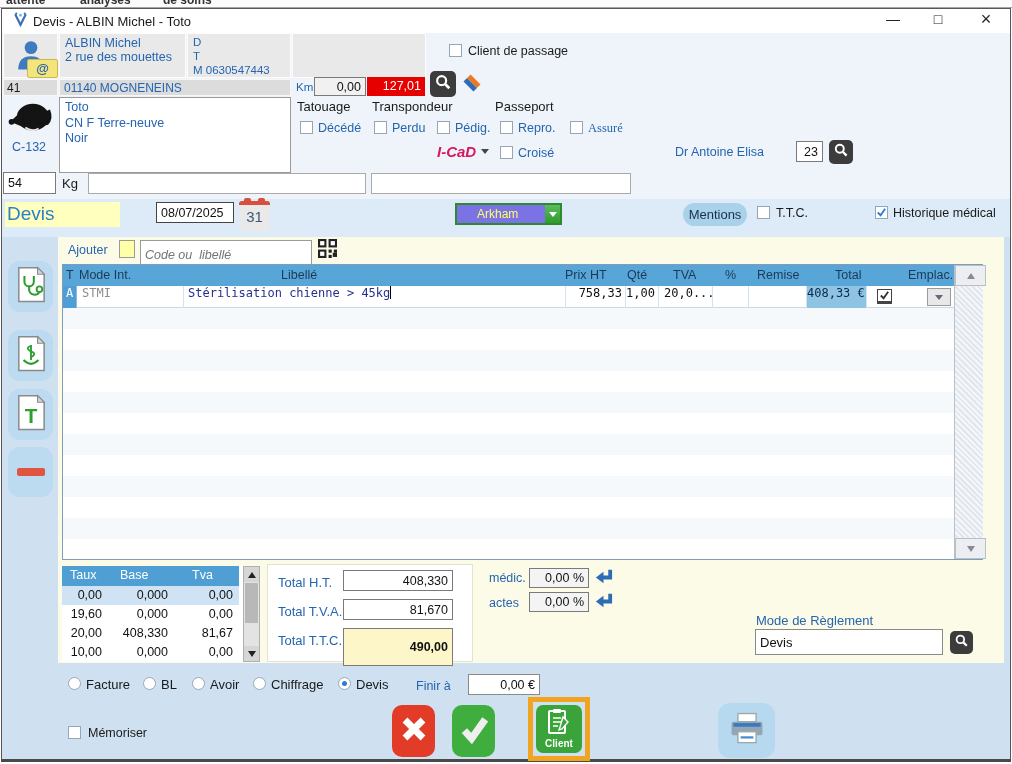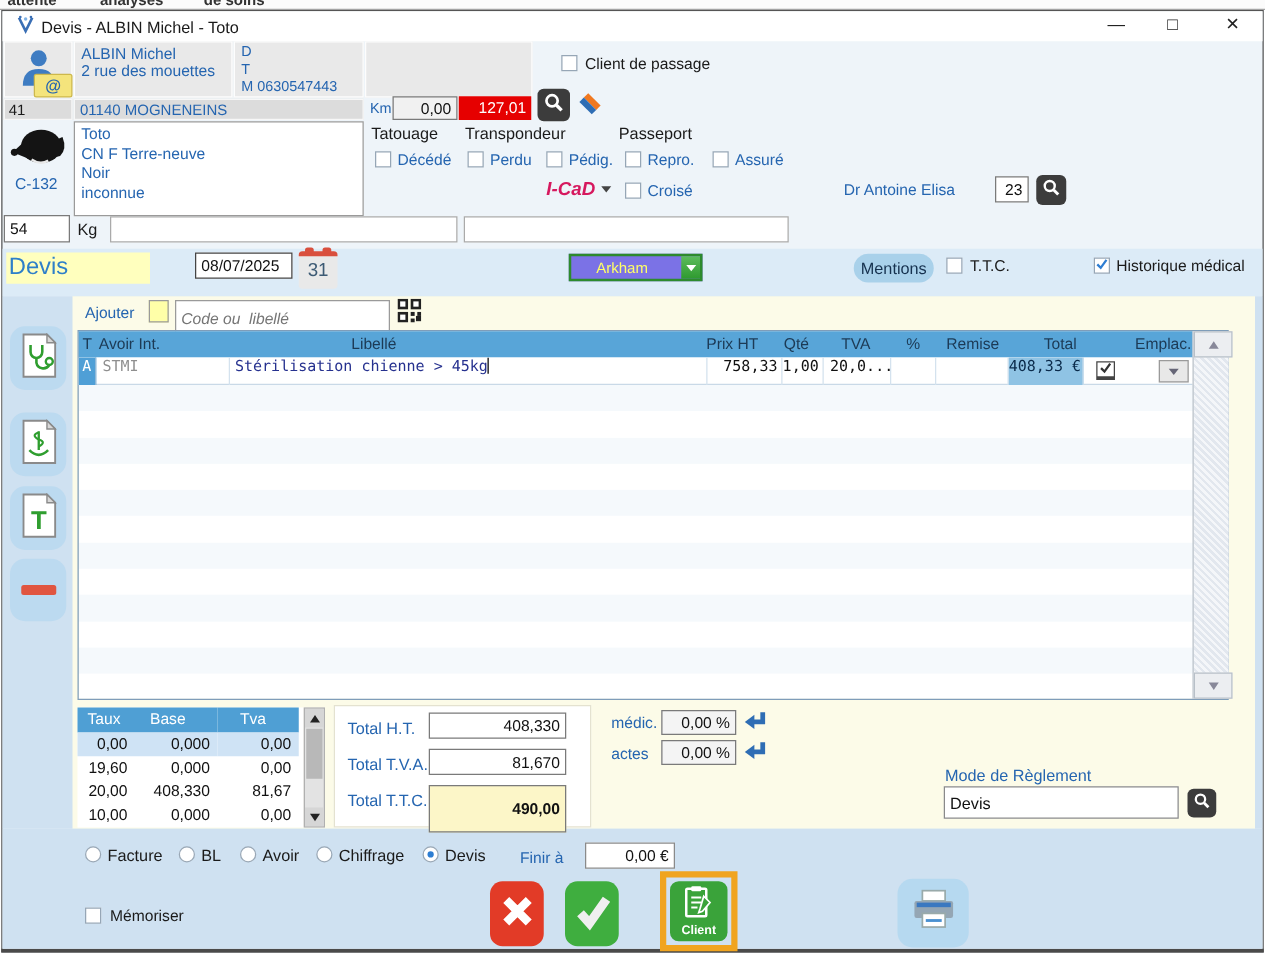--- a/index.html
+++ b/index.html
@@ -115,36 +115,35 @@
     <path d="M16 10 L2 23 L17 29 Z" fill="#141414"></path>
     <circle cx="3.5" cy="23" r="3" fill="#141414"></circle>
     <path d="M18 29 q7 5 14 1" stroke="#e8e8e8" stroke-width="2" fill="none"></path>
   </svg>
 </span>
 <span class="abs blue" style="left:12px;top:140px;font-size:12.5px;">C-132</span>
 <div class="abs" style="left:59px;top:97px;width:232px;height:76px;background:#fff;border:1px solid #9a9a9a;padding:2px 5px;line-height:15.5px;">
   <div class="t blue">Toto</div>
   <div class="t blue">CN F Terre-neuve</div>
   <div class="t blue">Noir</div>
-  <div class="t blue">inconnue</div>
 </div>
 <span class="abs t" style="left:297px;top:99px;font-size:13px;">Tatouage</span>
 <span class="abs t" style="left:372px;top:99px;font-size:13px;">Transpondeur</span>
 <span class="abs t" style="left:495px;top:99px;font-size:13px;">Passeport</span>
 
 <span class="abs chk" style="left:300px;top:121px;"></span>
 <span class="abs blue" style="left:318px;top:121px;font-size:12.5px;">Décédé</span>
 <span class="abs chk" style="left:374px;top:121px;"></span>
 <span class="abs blue" style="left:392px;top:121px;font-size:12.5px;">Perdu</span>
 <span class="abs chk" style="left:437px;top:121px;"></span>
 <span class="abs blue" style="left:455px;top:121px;font-size:12.5px;">Pédig.</span>
 <span class="abs chk" style="left:500px;top:121px;"></span>
 <span class="abs blue" style="left:518px;top:121px;font-size:12.5px;">Repro.</span>
 <span class="abs chk" style="left:570px;top:121px;"></span>
-<span class="abs blue" style="left:588px;top:121px;font-size:12.5px;">Assuré</span>
+<span class="abs blue" style="left:588px;top:121px;font-size:12.5px;font-family:Liberation Serif, serif;">Assuré</span>
 
 <div class="abs" style="left:437px;top:143px;display:flex;align-items:center;gap:5px;">
   <span style="color:#d6185e;font-weight:bold;font-size:15px;font-style:italic;">I-CaD</span>
   <span class="caret-dn" style="border-top-color:#444;"></span>
 </div>
 <span class="abs chk" style="left:500px;top:146px;"></span>
 <span class="abs blue" style="left:518px;top:146px;font-size:12.5px;">Croisé</span>
 <span class="abs blue" style="left:675px;top:145px;font-size:12.5px;">Dr Antoine Elisa</span>
 <input class="abs field right" style="left: 796px; top: 141px; width: 27px; height: 21px;" value="23">
 <div class="abs sbtn" style="left:829px;top:140px;width:24px;height:24px;">
@@ -237,21 +236,21 @@
       <rect x="15" y="10" width="3" height="3" fill="#222"></rect>
     <rect x="10" y="15" width="3" height="3" fill="#222"></rect>
       <rect x="14" y="13" width="4" height="4" fill="#222"></rect>
   </svg>
 </span>
 
 <div class="abs" style="left:62px;top:264px;width:921px;height:296px;border:1px solid #7f9db9;background:repeating-linear-gradient(to bottom,#f5f9fc 0 21px,#ffffff 21px 42px);background-position:0 43px;"></div>
 
 <div class="abs" style="left:63px;top:265px;width:891px;height:21px;background:#58a5d8;">
   <span class="gh" style="left:3px;">T</span>
-  <span class="gh" style="left:16px;">Avoir Int.</span>
+  <span class="gh" style="left:16px;">Mode Int.</span>
   <span class="gh" style="left:218px;">Libellé</span>
   <span class="gh" style="left:502px;">Prix HT</span>
   <span class="gh" style="left:564px;">Qté</span>
   <span class="gh" style="left:610px;">TVA</span>
   <span class="gh" style="left:662px;">%</span>
   <span class="gh" style="left:694px;">Remise</span>
   <span class="gh" style="left:772px;">Total</span>
   <span class="gh" style="left:845px;">Emplac.</span>
 </div>
 

